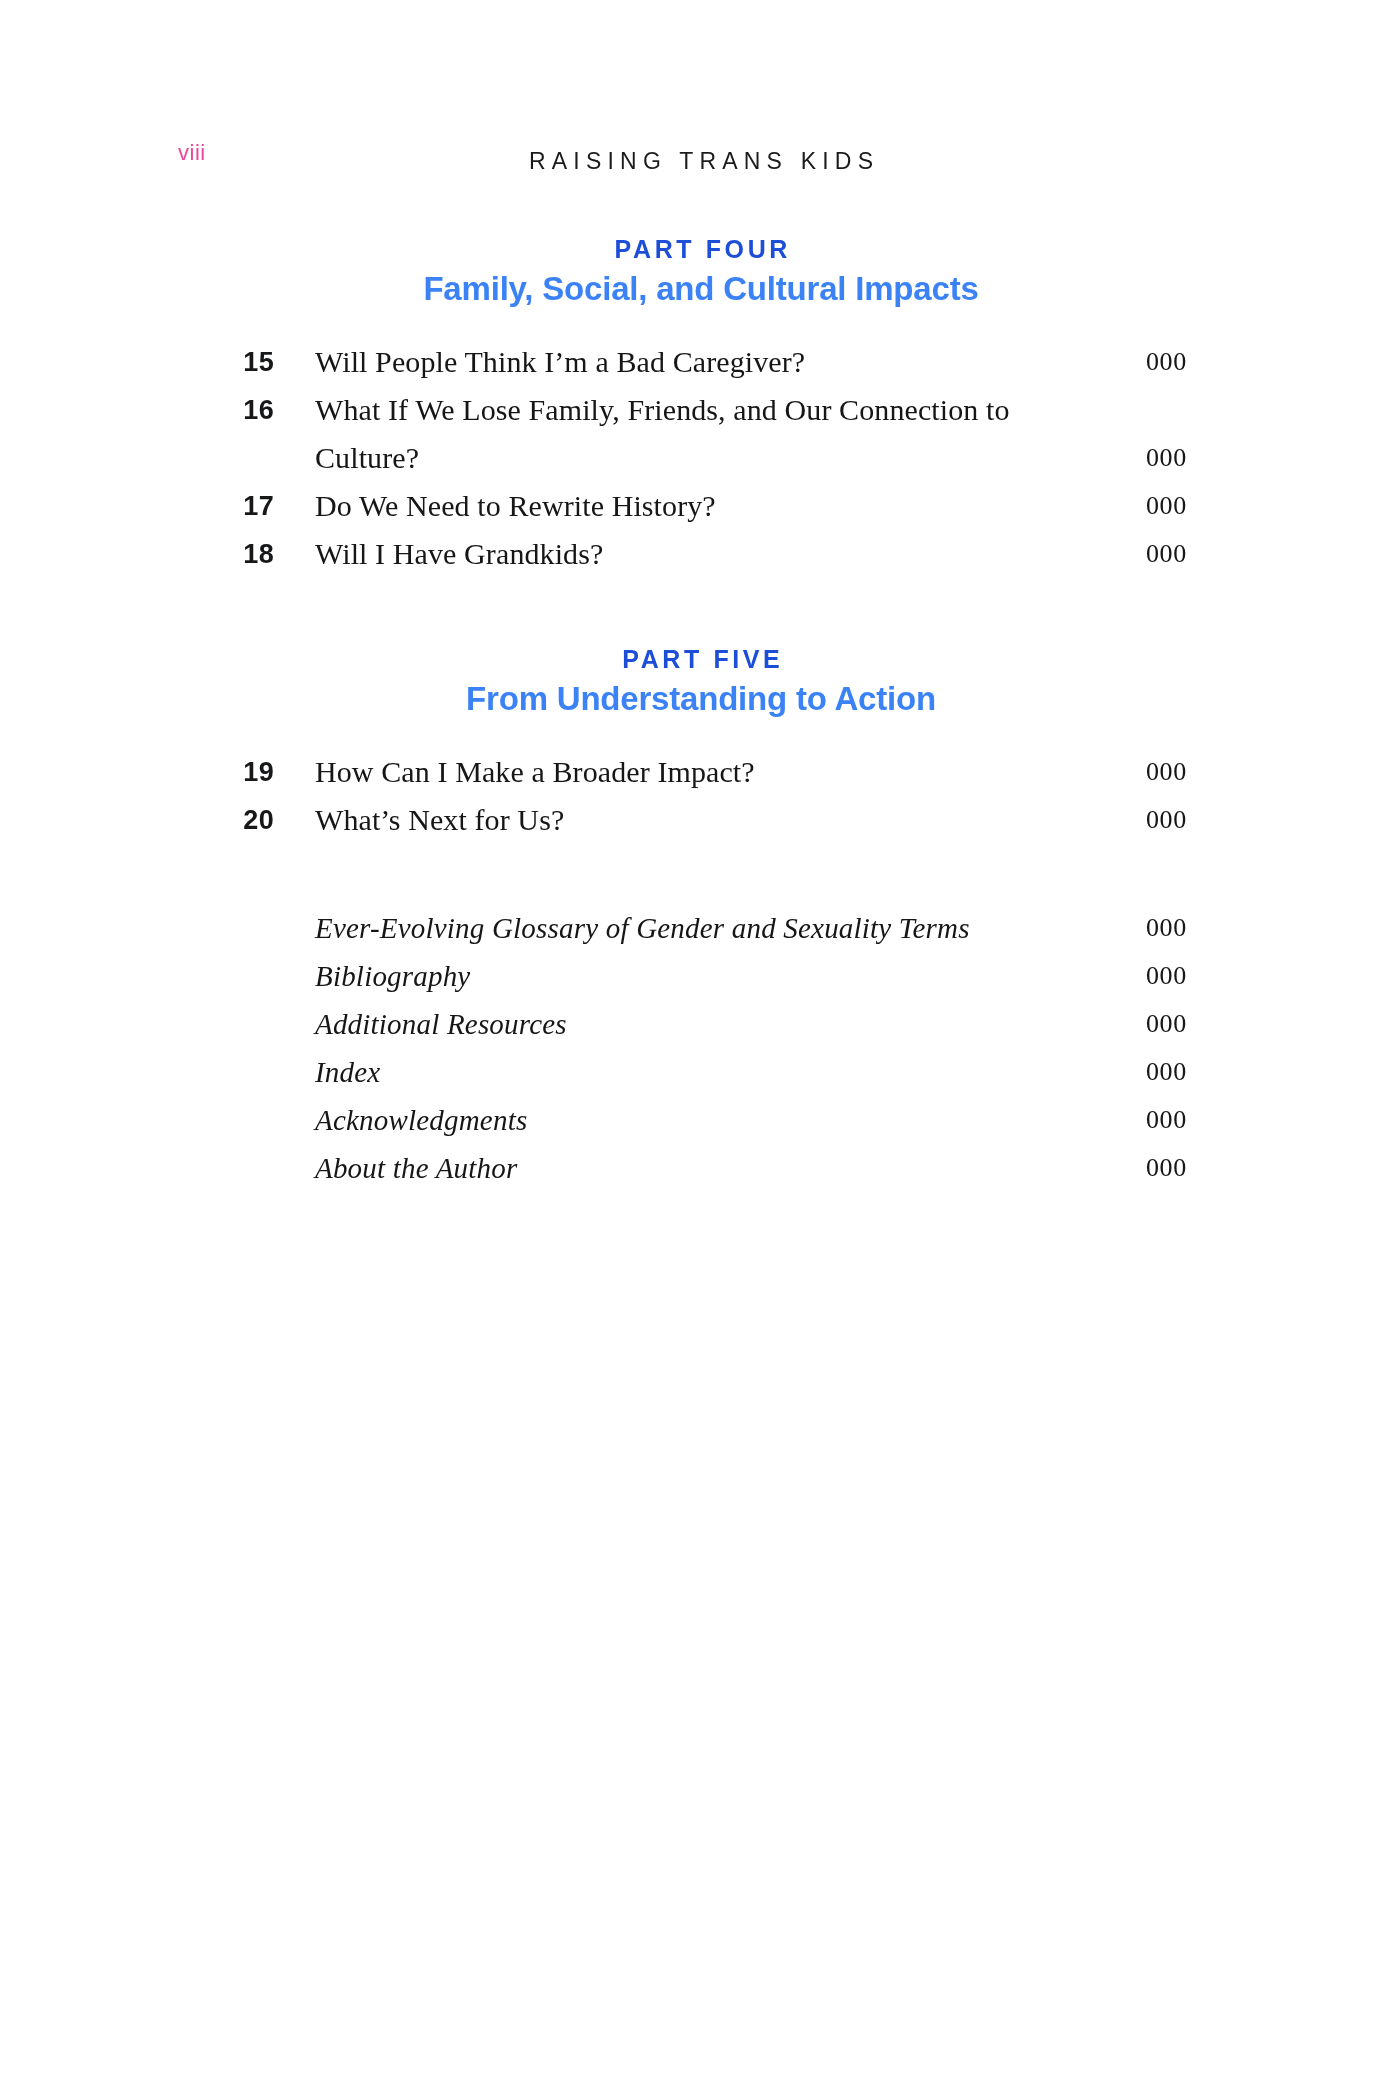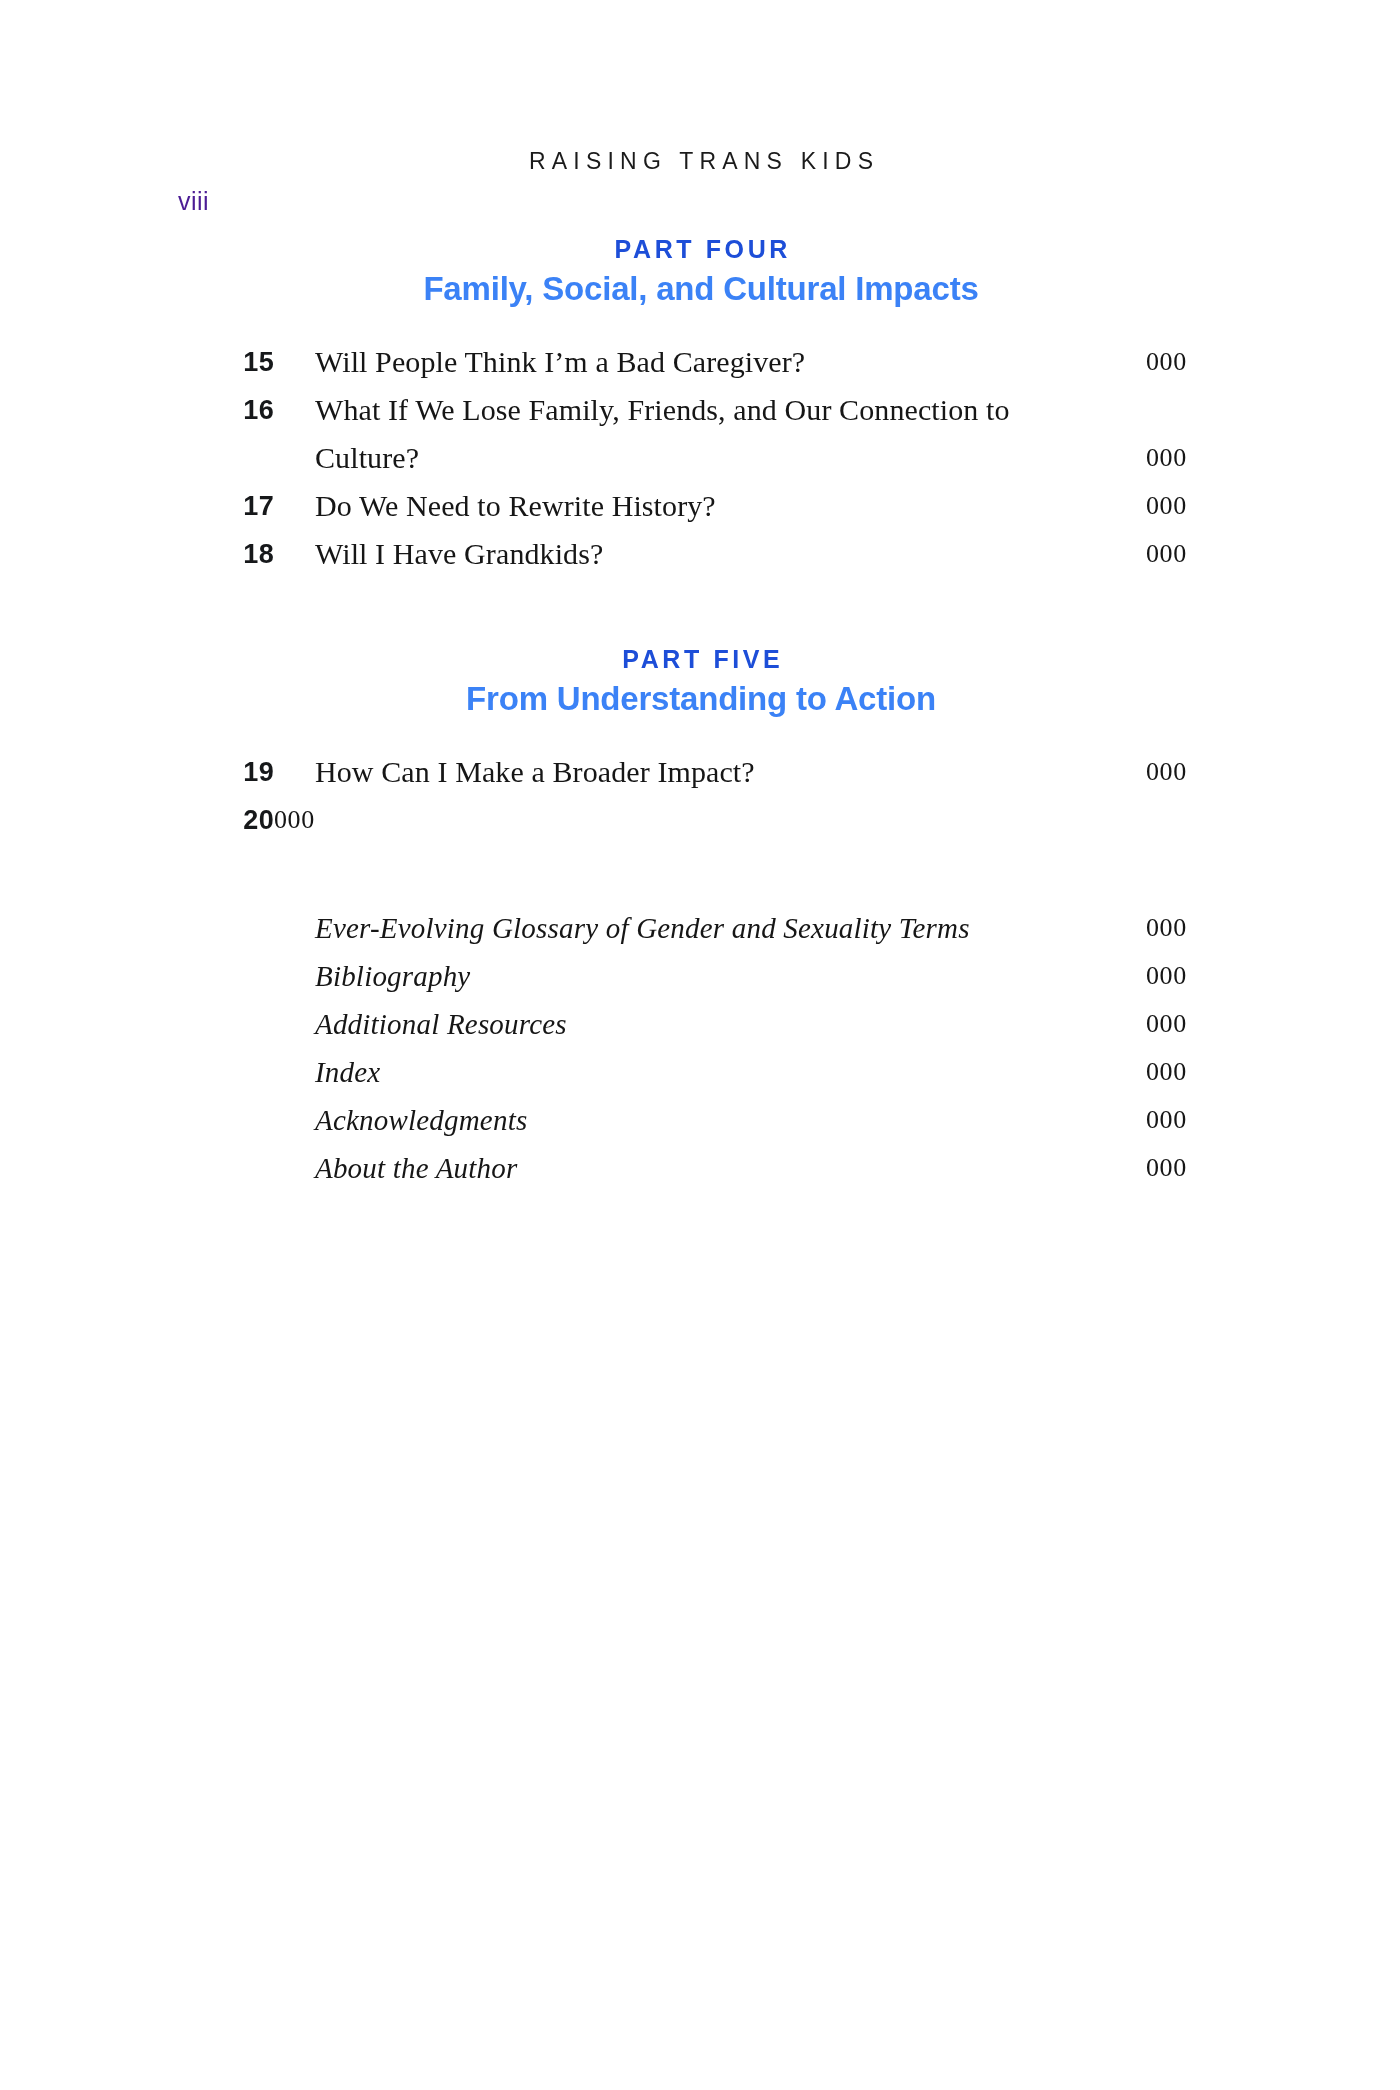--- a/index.html
+++ b/index.html
@@ -24,26 +24,25 @@
     top: 136px;
     left: 178px;
     width: 1046px;
     height: 34px;
   }
   .folio {
     position: absolute;
     left: 0;
     top: 0;
     font-family: "Liberation Sans", sans-serif;
-    font-size: 25px;
+    font-size: 22px;
     font-weight: 400;
     letter-spacing: 0.5px;
-    color: #4c1d95;
+    color: #ec4899;
     line-height: 34px;
-    margin-top: 48px;
   }
   .book-title {
     position: absolute;
     left: 0;
     top: 8px;
     width: 100%;
     text-align: center;
     font-family: "Liberation Sans", sans-serif;
     font-size: 23px;
     font-weight: 400;
@@ -219,20 +218,21 @@
     <div class="toc-list">
 
       <div class="toc-row">
         <span class="chap-num">19</span>
         <span class="chap-title">How Can I Make a Broader Impact?</span>
         <span class="page-num">000</span>
       </div>
 
       <div class="toc-row">
         <span class="chap-num">20</span>
+        <span class="chap-title">What’s Next for Us?</span>
         <span class="page-num">000</span>
       </div>
 
     </div>
 
     <div class="backmatter-gap"></div>
 
     <div class="backmatter">
 
       <div class="toc-row">

